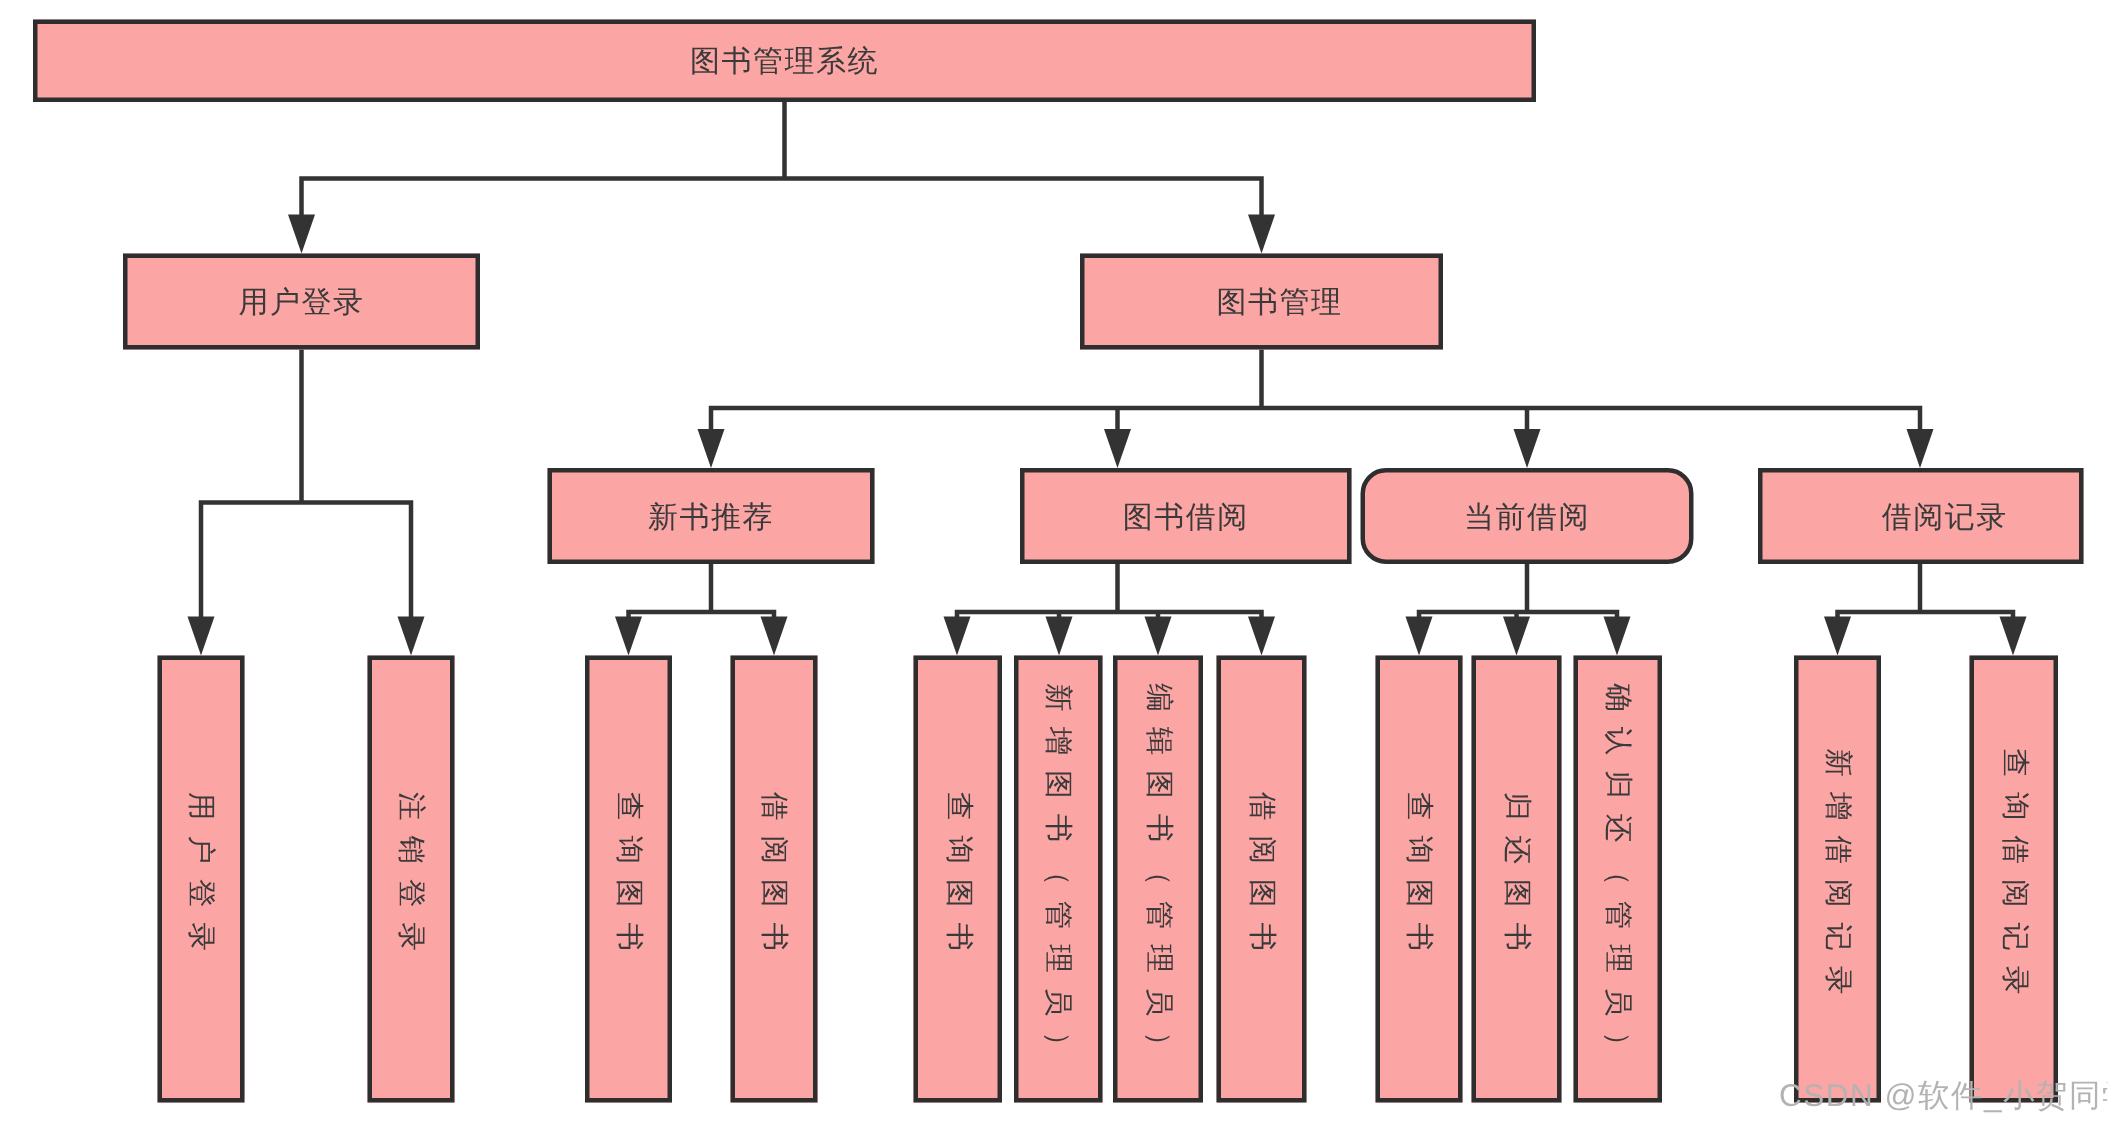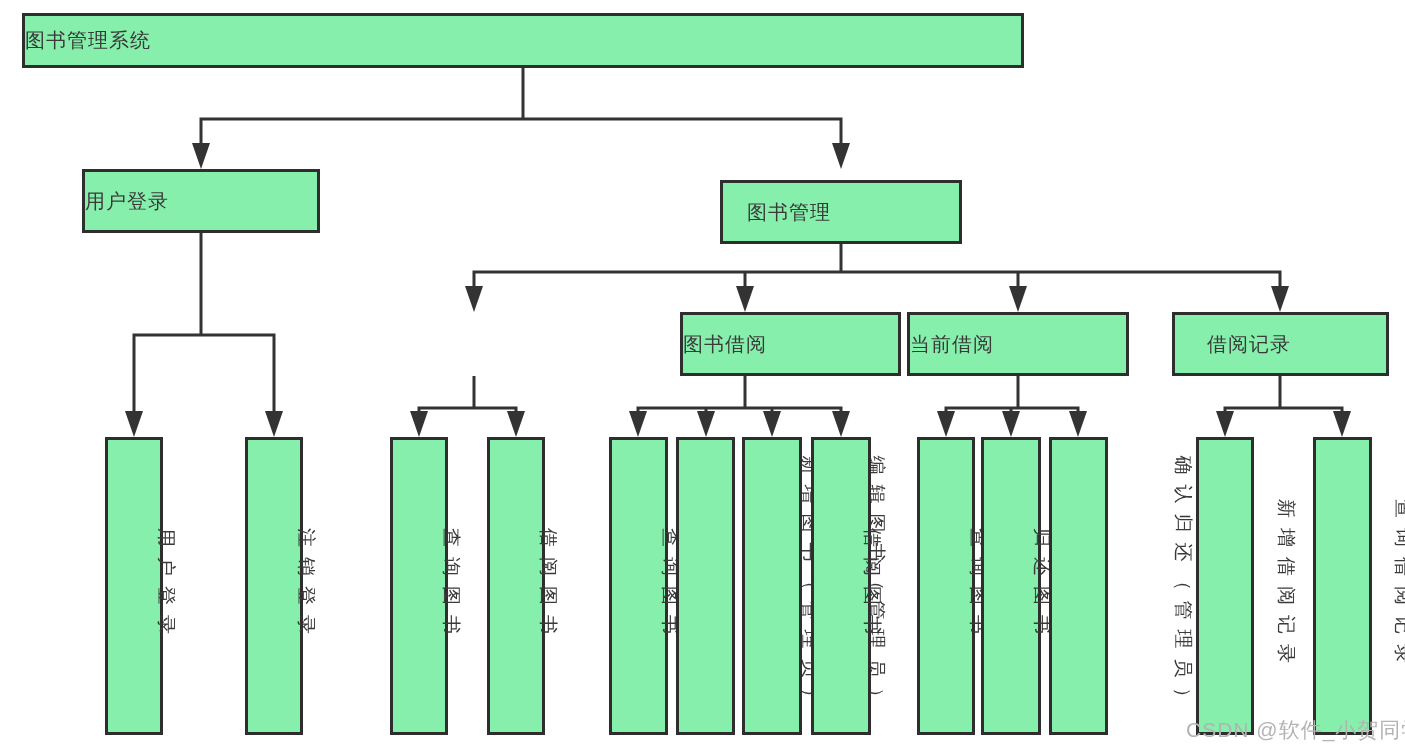--- a/index.html
+++ b/index.html
@@ -12,44 +12,44 @@
     overflow: hidden;
   }
   svg.connectors {
     position: absolute;
     left: 0; top: 0;
     width: 1405px; height: 747px;
   }
   .box {
     position: absolute;
     box-sizing: border-box;
-    background: #86efac;
+    background: #fca5a5;
     border: 3px solid #2e2e2e;
     display: flex;
     align-items: center;
-    justify-content: flex-start;
+    justify-content: center;
     color: #3a3a3a;
   }
   .hbox { font-size: 20px; letter-spacing: 1px; }
   .root-box { font-size: 20px; }
   .vbox span {
     display: block;
     transform: rotate(90deg);
     white-space: nowrap;
     font-size: 19px;
     letter-spacing: 10px;
     color: #3a3a3a;
   }
   
   .n-root   { left: 22px;   top: 13px;  width: 1002px; height: 55px; }
   .n-login  { left: 82px;   top: 169px; width: 238px;  height: 64px; }
-  .n-mgmt   { left: 720px;  top: 180px; width: 242px;  height: 64px; padding-left: 24px; }
+  .n-mgmt   { left: 720px;  top: 169px; width: 242px;  height: 64px; padding-left: 24px; }
   .n-g0     { left: 365px;  top: 312px; width: 218px;  height: 64px; }
   .n-g1     { left: 634px;  top: 312px; width: 221px;  height: 64px; margin-left: 46px; }
-  .n-g2     { left: 907px;  top: 312px; width: 222px;  height: 64px; }
+  .n-g2     { left: 907px;  top: 312px; width: 222px;  height: 64px; border-radius: 17px; }
   .n-g3     { left: 1172px; top: 312px; width: 217px;  height: 64px; padding-left: 32px; }
   .leaf { top: 437px; height: 298px; }
   .l-a0 { left: 105px;  width: 58px; }
   .l-a1 { left: 245px;  width: 58px; }
   .l-b0 { left: 390px;  width: 58px; }
   .l-b1 { left: 487px;  width: 58px; }
   .l-c0 { left: 609px;  width: 59px; }
   .l-c1 { left: 676px;  width: 59px; }
   .l-c2 { left: 742px;  width: 60px; }
   .l-c3 { left: 811px;  width: 60px; }
@@ -133,20 +133,23 @@
     <span>图书管理系统</span>
   </div>
 
   <div class="box hbox n-login">
     <span>用户登录</span>
   </div>
   <div class="box hbox n-mgmt">
     <span>图书管理</span>
   </div>
 
+  <div class="box hbox n-g0">
+    <span>新书推荐</span>
+  </div>
   <div class="box hbox n-g1">
     <span>图书借阅</span>
   </div>
   <div class="box hbox n-g2">
     <span>当前借阅</span>
   </div>
   <div class="box hbox n-g3">
     <span>借阅记录</span>
   </div>
 

